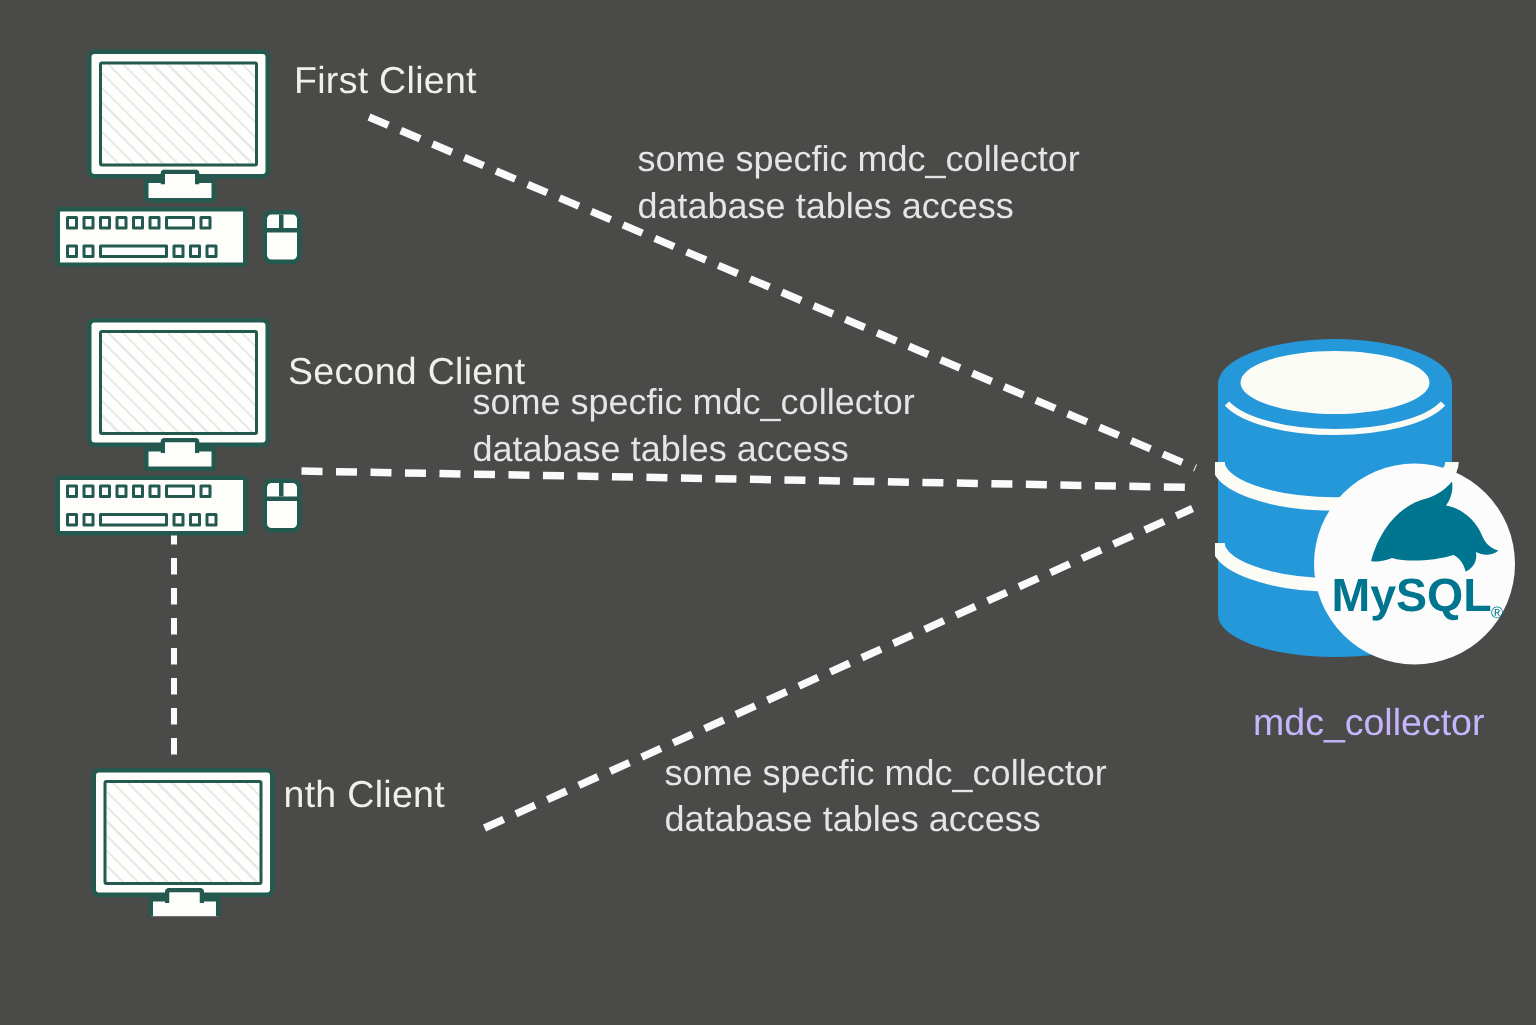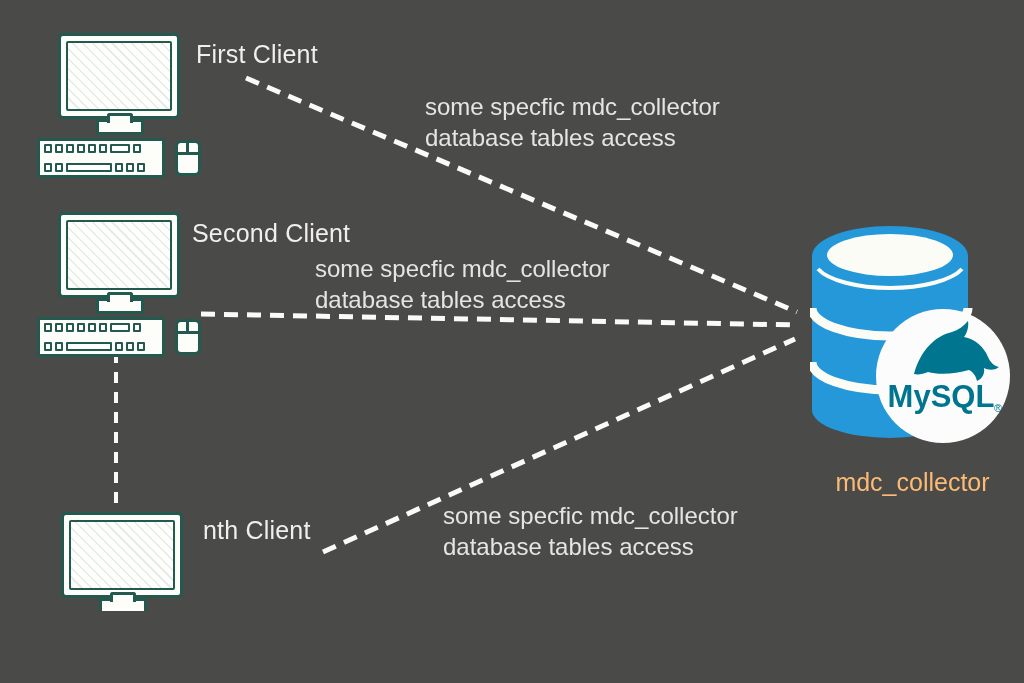--- a/index.html
+++ b/index.html
@@ -50,21 +50,21 @@
   }
   
   .label{
     position:absolute;color:#f0efec;font-size:25px;letter-spacing:.2px;white-space:nowrap;
   }
   .note{
     position:absolute;color:#e5e5e5;font-size:24px;line-height:31px;white-space:nowrap;
   }
   .db-label{
     position:absolute;left:810px;top:468px;width:205px;text-align:center;
-    color:#fdba74;font-size:25px;
+    color:#c4b5fd;font-size:25px;
   }
   
   .lines{position:absolute;left:0;top:0;pointer-events:none;}
   .db-icon{position:absolute;left:810px;top:224px;}
 </style>
 </head>
 <body>
 
 <div class="canvas">
 
@@ -124,21 +124,21 @@
         <span class="key"></span>
           <span class="key"></span>
           <span class="key bar"></span>
           <span class="key"></span>
           <span class="key"></span>
           <span class="key"></span>
       </div>
     </div>
     <div class="mouse"></div>
   </div>
-  <div class="label" style="left:192px;top:219px;">Second Client</div>
+  <div class="label" style="left:192px;top:234px;">Second Client</div>
 
   <div class="computer" style="left:40px;top:512px;">
     <div class="monitor">
       <div class="screen"></div>
     </div>
     <div class="stand"></div>
     <div class="keyboard">
       <div class="kb-row">
         <span class="key"></span>
           <span class="key"></span>
@@ -153,21 +153,21 @@
         <span class="key"></span>
           <span class="key"></span>
           <span class="key bar"></span>
           <span class="key"></span>
           <span class="key"></span>
           <span class="key"></span>
       </div>
     </div>
     <div class="mouse"></div>
   </div>
-  <div class="label" style="left:203px;top:516px;">nth Client</div>
+  <div class="label" style="left:189px;top:516px;">nth Client</div>
 
   <div class="note" style="left:425px;top:91px;">
     <div>some specfic mdc_collector</div>
     <div>database tables access</div>
   </div>
   <div class="note" style="left:315px;top:253px;">
     <div>some specfic mdc_collector</div>
     <div>database tables access</div>
   </div>
   <div class="note" style="left:443px;top:500px;">

